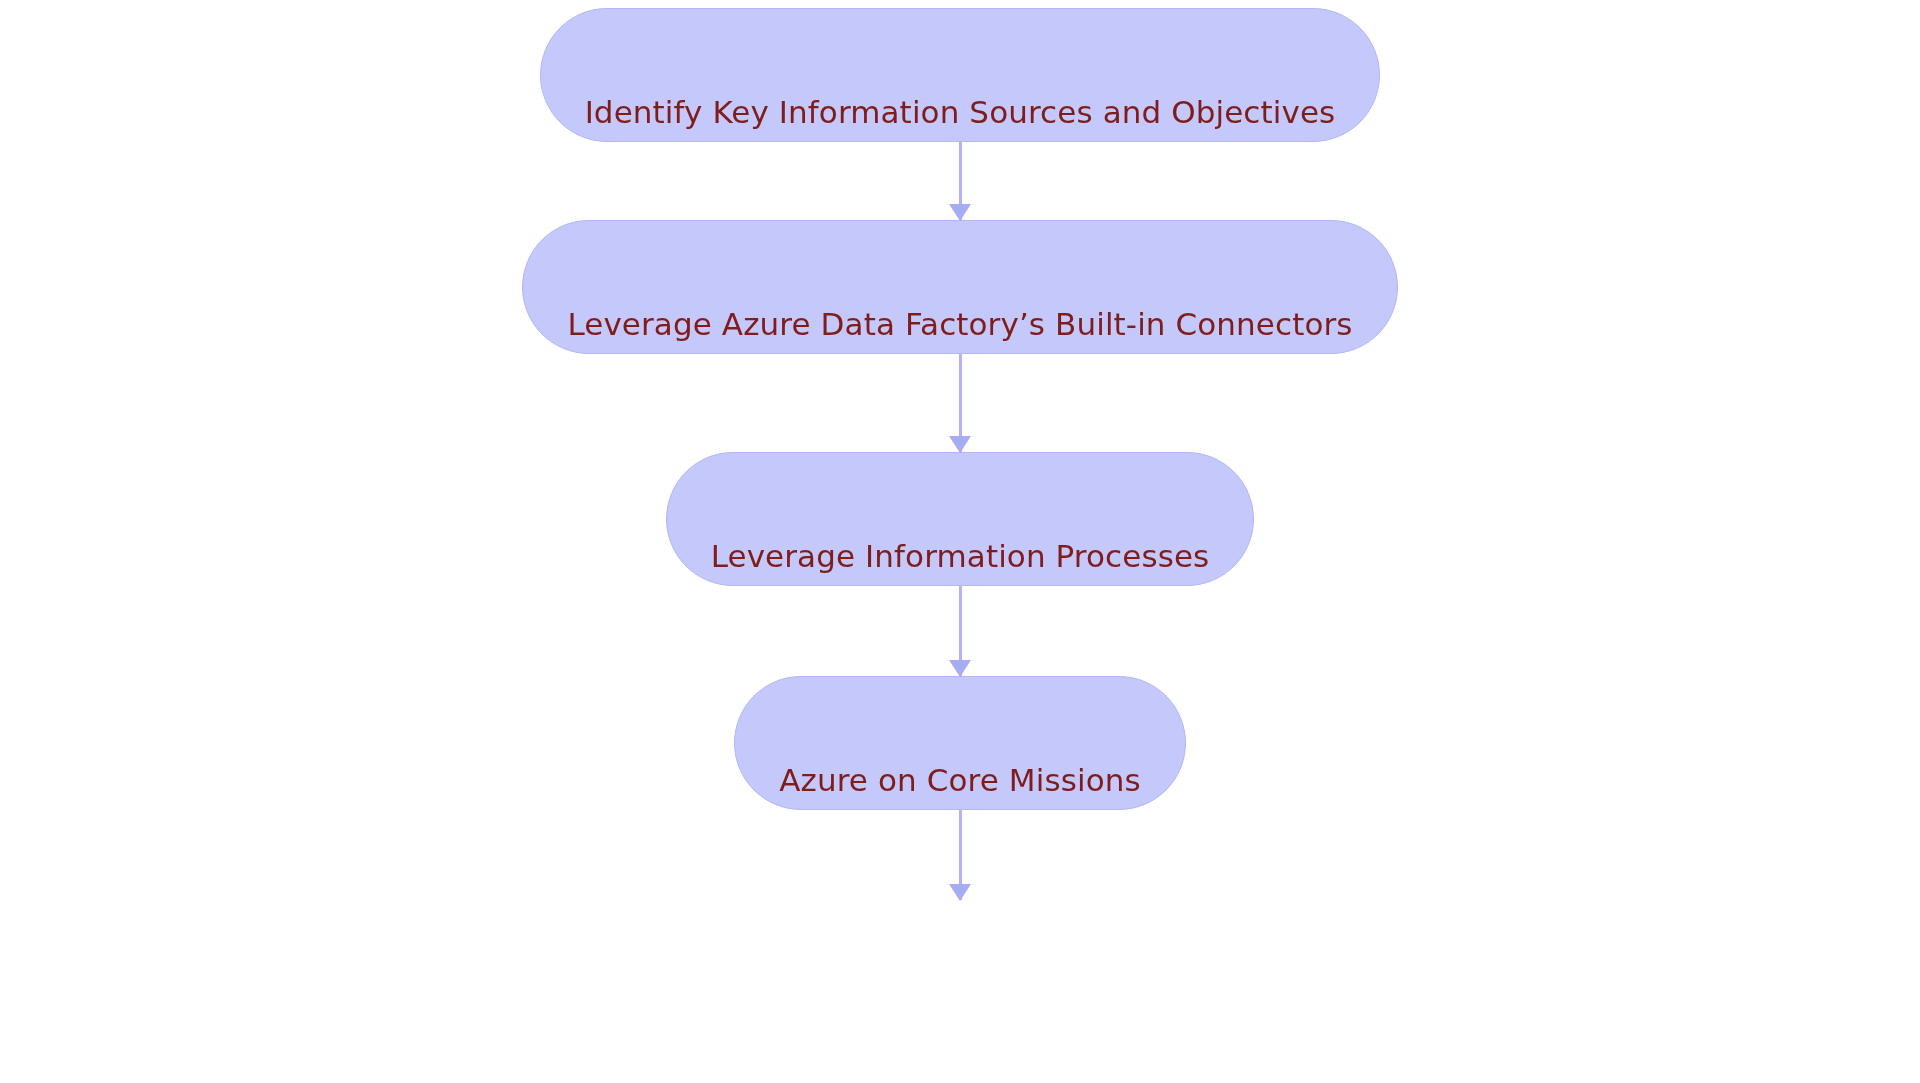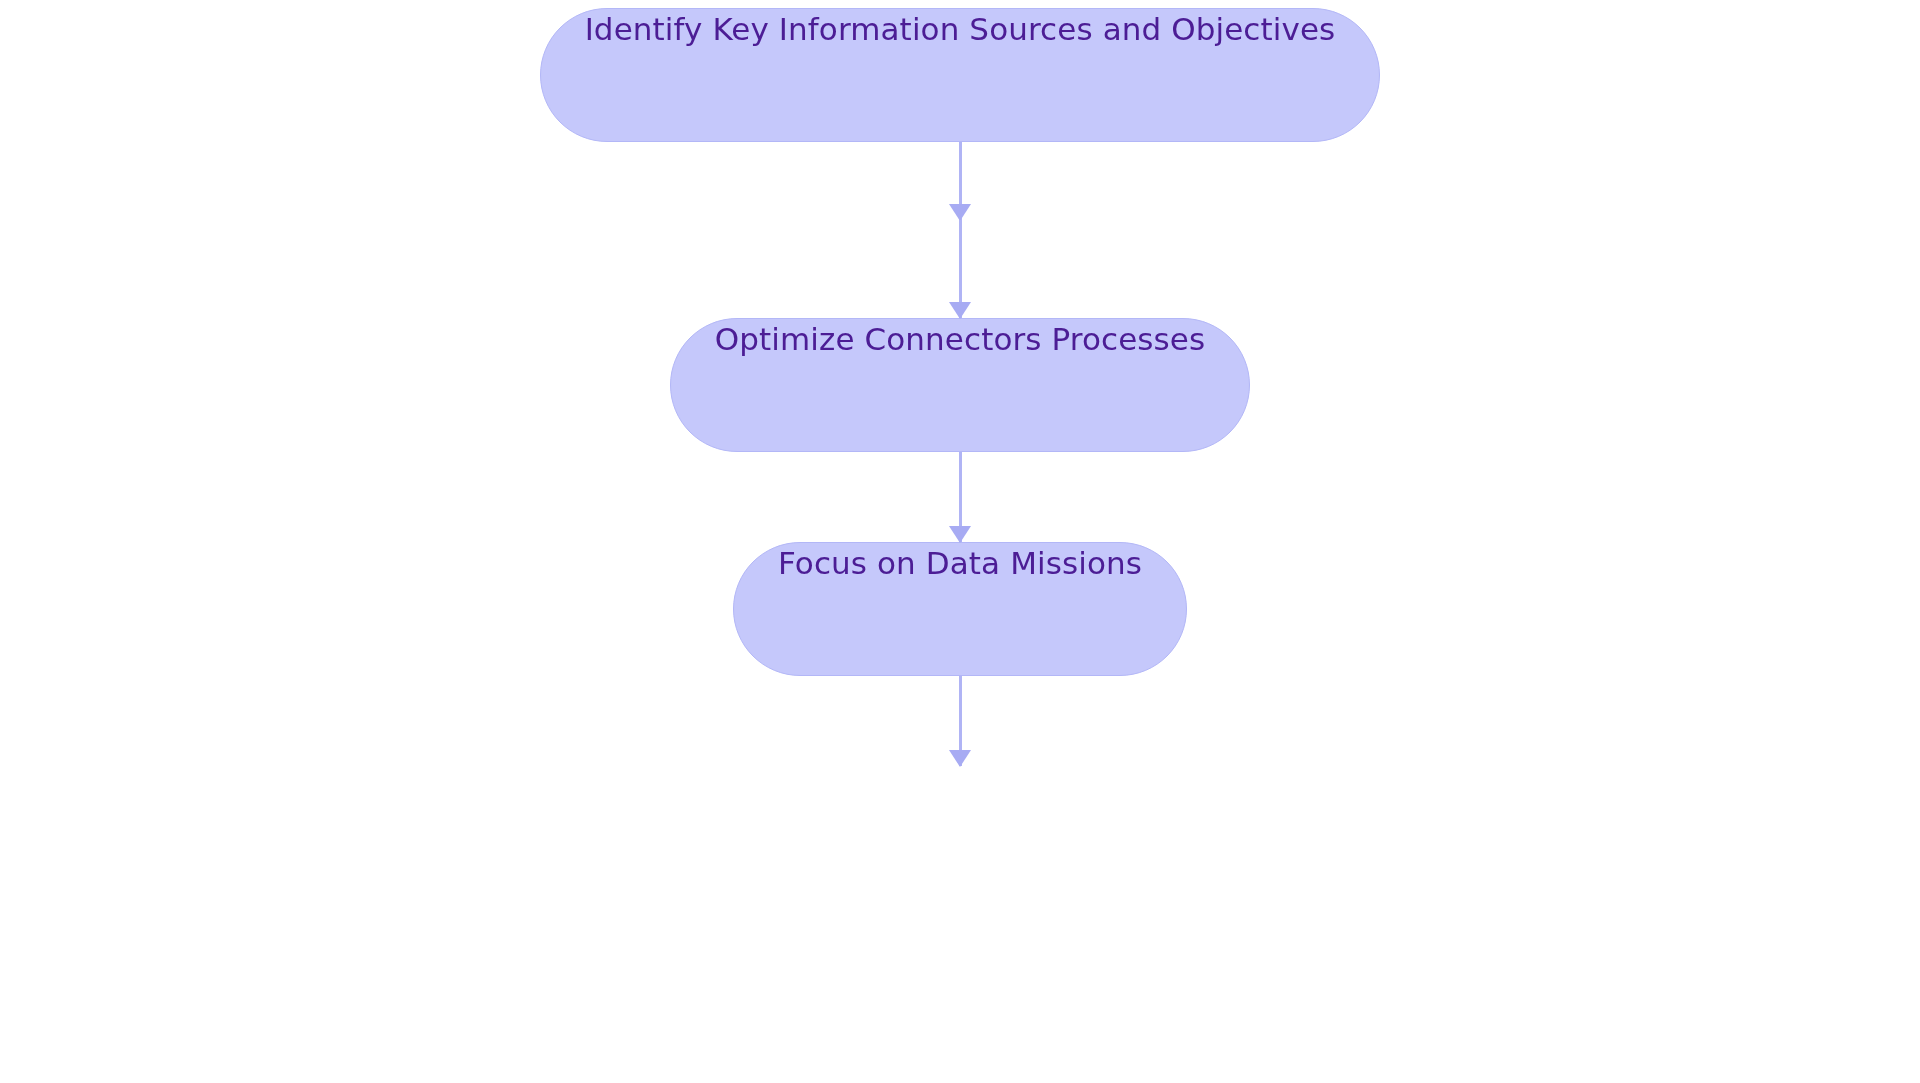--- a/index.html
+++ b/index.html
@@ -17,33 +17,33 @@
     position: relative;
     width: 1920px;
     height: 1083px;
     display: flex;
     flex-direction: column;
     align-items: center;
     justify-content: flex-start;
   }
   .node {
     display: flex;
-    align-items: flex-start;
+    align-items: flex-end;
     justify-content: center;
     box-sizing: border-box;
     background: #c5c8fb;
     border: 1px solid #b3b7f7;
     border-radius: 80px;
-    color: #4c1d95;
+    color: #7f1d1d;
     font-size: 31px;
     font-weight: 400;
     letter-spacing: 0.1px;
     white-space: nowrap;
     text-align: center;
-    padding: 2px 44px;
+    padding: 11px 44px;
   }
   .node-height {
     height: 134px;
   }
   .connector {
     width: 4px;
     position: relative;
     display: flex;
     justify-content: center;
   }
@@ -78,37 +78,40 @@
 
   <div class="node node-height">
     <span>Identify Key Information Sources and Objectives</span>
   </div>
 
   <div class="connector gap-1">
     <div class="line"></div>
     <div class="arrow"></div>
   </div>
 
+  <div class="node node-height">
+    <span>Leverage Azure Data Factory’s Built-in Connectors</span>
+  </div>
 
   <div class="connector gap-2">
     <div class="line"></div>
     <div class="arrow"></div>
   </div>
 
   <div class="node node-height">
-    <span>Optimize Connectors Processes</span>
+    <span>Leverage Information Processes</span>
   </div>
 
   <div class="connector gap-3">
     <div class="line"></div>
     <div class="arrow"></div>
   </div>
 
   <div class="node node-height">
-    <span>Focus on Data Missions</span>
+    <span>Azure on Core Missions</span>
   </div>
 
   <div class="connector gap-4">
     <div class="line"></div>
     <div class="arrow"></div>
   </div>
 
 
 </div>
 

